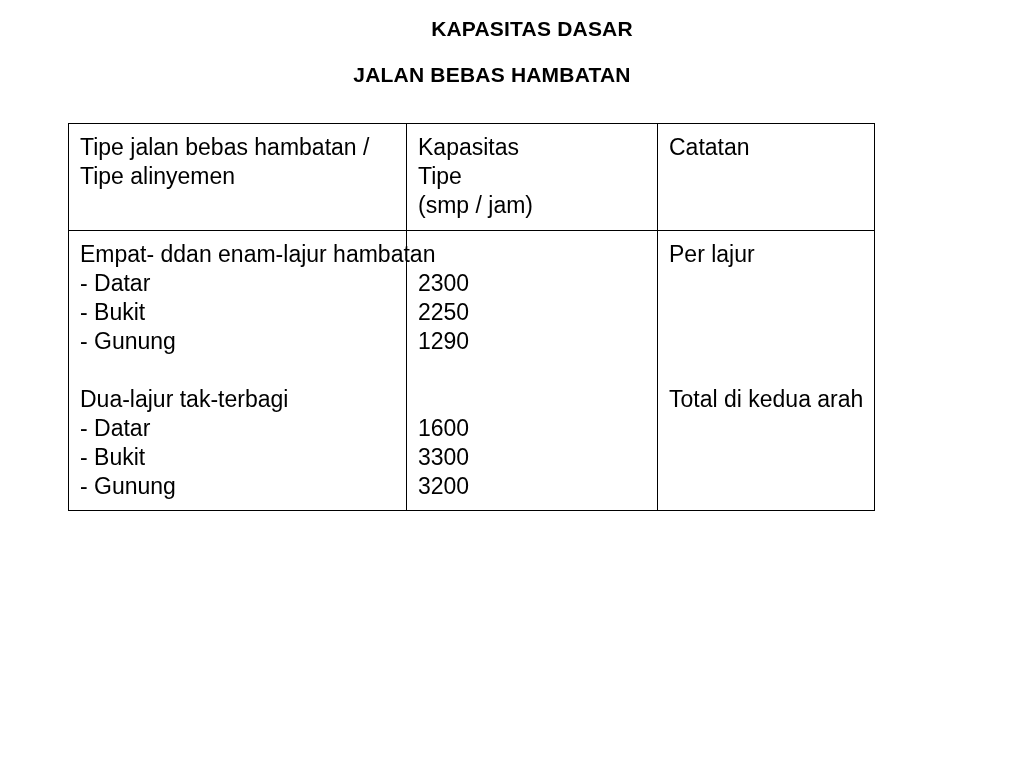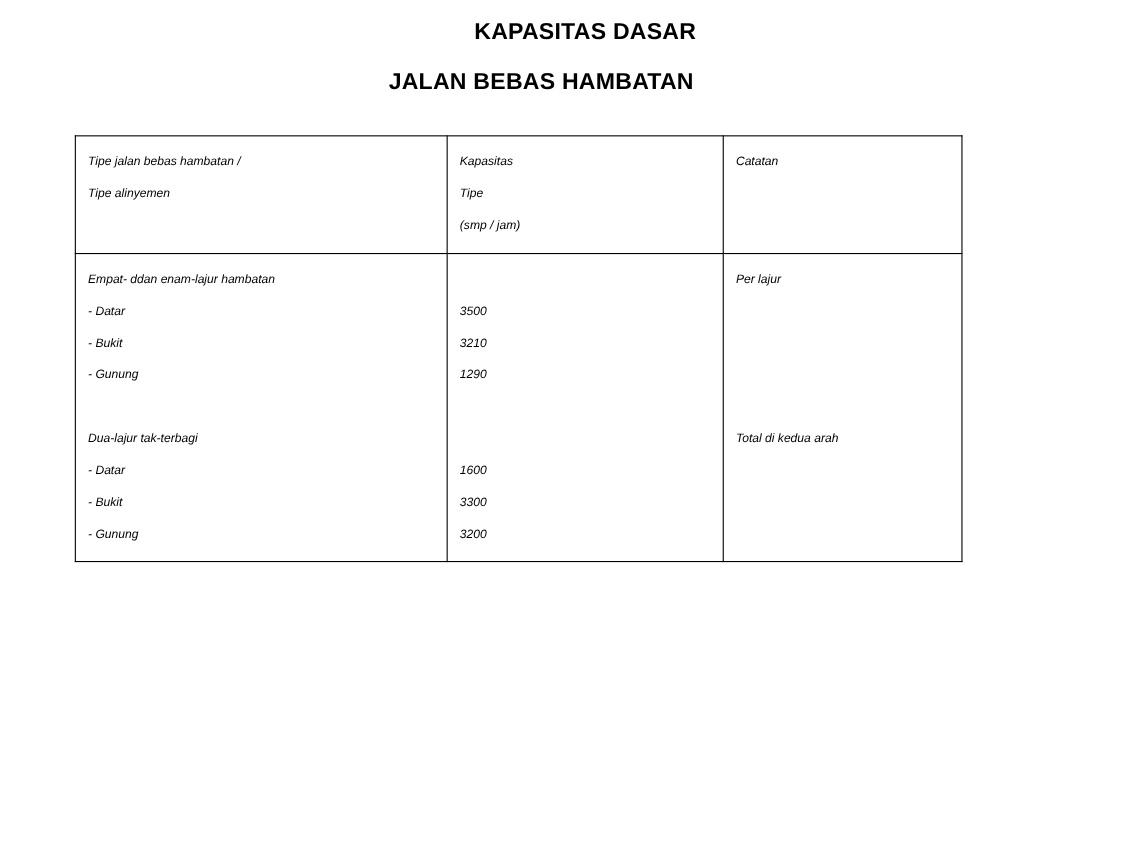--- a/index.html
+++ b/index.html
@@ -41,22 +41,21 @@
   .title-line-2 { margin-left: -40px; }
 
   
   .capacity-table {
     position: absolute;
     left: 68px;
     top: 123px;
     width: 806px;
     border-collapse: collapse;
     table-layout: fixed;
-    font-size: 11px;
-    font-style: italic;
+    font-size: 23px;
   }
   .capacity-table col.c1 { width: 338px; }
   .capacity-table col.c2 { width: 251px; }
   .capacity-table col.c3 { width: 217px; }
 
   .capacity-table td {
     border: 1.6px solid #000000;
     vertical-align: top;
     padding: 9px 0 9px 11px;
     line-height: 29px;
@@ -113,22 +112,22 @@
           <span class="cell-line">- Bukit</span>
           <span class="cell-line">- Gunung</span>
           <span class="cell-line spacer"></span>
           <span class="cell-line">Dua-lajur tak-terbagi</span>
           <span class="cell-line">- Datar</span>
           <span class="cell-line">- Bukit</span>
           <span class="cell-line">- Gunung</span>
         </td>
         <td class="body-cell num-cell">
           <span class="cell-line spacer"></span>
-          <span class="cell-line">3500</span>
-          <span class="cell-line">3210</span>
+          <span class="cell-line">2300</span>
+          <span class="cell-line">2250</span>
           <span class="cell-line">1290</span>
           <span class="cell-line spacer"></span>
           <span class="cell-line spacer"></span>
           <span class="cell-line">1600</span>
           <span class="cell-line">3300</span>
           <span class="cell-line">3200</span>
         </td>
         <td class="body-cell">
           <span class="cell-line">Per lajur</span>
           <span class="cell-line spacer"></span>

